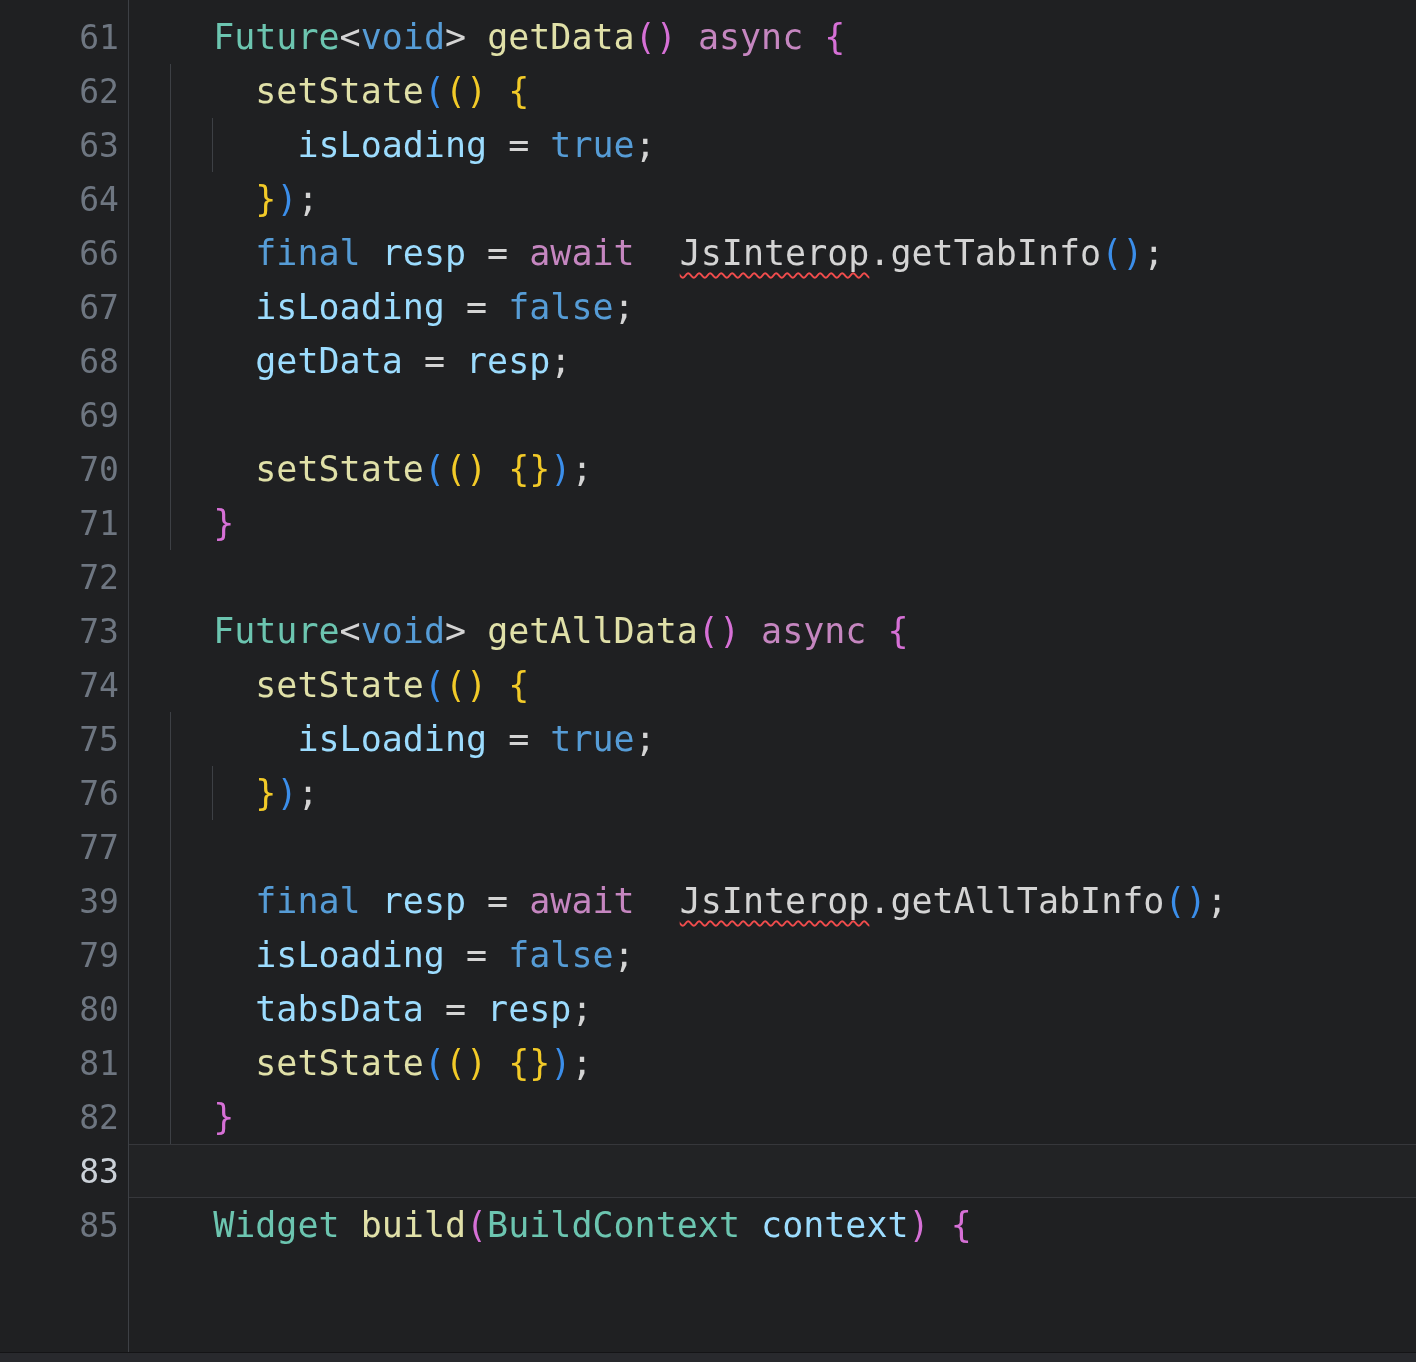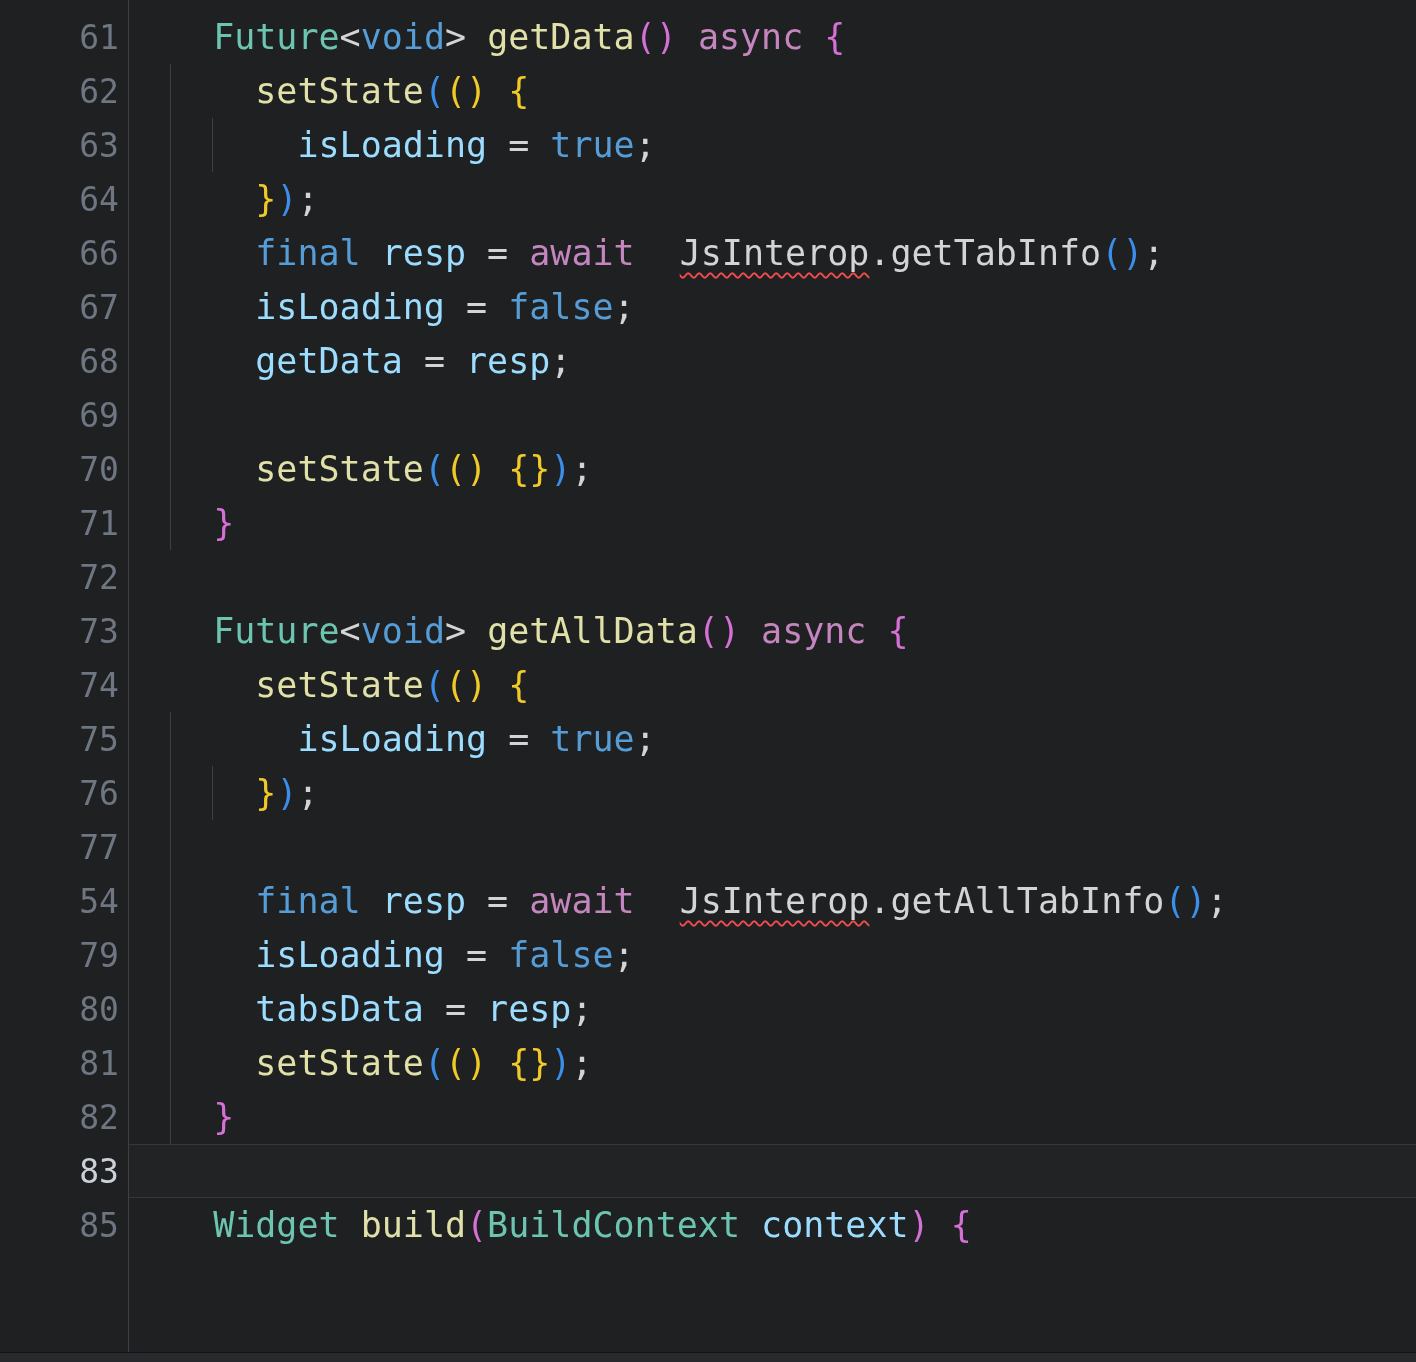--- a/index.html
+++ b/index.html
@@ -151,21 +151,21 @@
       </div>
       <div class="row">
         <div class="ln">76</div>
         <div class="code"><span class="tok-pu">    </span><span class="tok-b1">}</span><span class="tok-b3">)</span><span class="tok-pu">;</span></div>
       </div>
       <div class="row">
         <div class="ln">77</div>
         <div class="code"></div>
       </div>
       <div class="row">
-        <div class="ln">54</div>
+        <div class="ln">39</div>
         <div class="code"><span class="tok-pu">    </span><span class="tok-kw">final</span><span class="tok-pu"> </span><span class="tok-va">resp</span><span class="tok-pu"> </span><span class="tok-pu">=</span><span class="tok-pu"> </span><span class="tok-ct">await</span><span class="tok-pu"> </span><span class="tok-pl err">JsInterop</span><span class="tok-pu">.</span><span class="tok-pl">getAllTabInfo</span><span class="tok-b3">(</span><span class="tok-b3">)</span><span class="tok-pu">;</span></div>
       </div>
       <div class="row">
         <div class="ln">79</div>
         <div class="code"><span class="tok-pu">    </span><span class="tok-va">isLoading</span><span class="tok-pu"> </span><span class="tok-pu">=</span><span class="tok-pu"> </span><span class="tok-kw">false</span><span class="tok-pu">;</span></div>
       </div>
       <div class="row">
         <div class="ln">80</div>
         <div class="code"><span class="tok-pu">    </span><span class="tok-va">tabsData</span><span class="tok-pu"> </span><span class="tok-pu">=</span><span class="tok-pu"> </span><span class="tok-va">resp</span><span class="tok-pu">;</span></div>
       </div>

